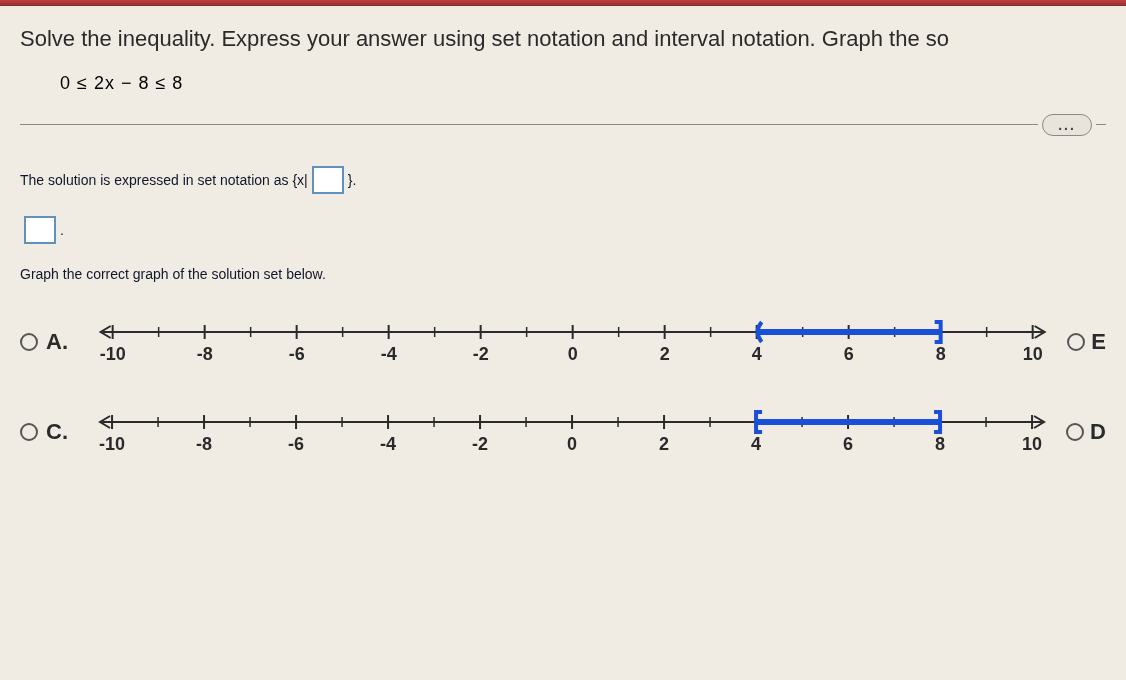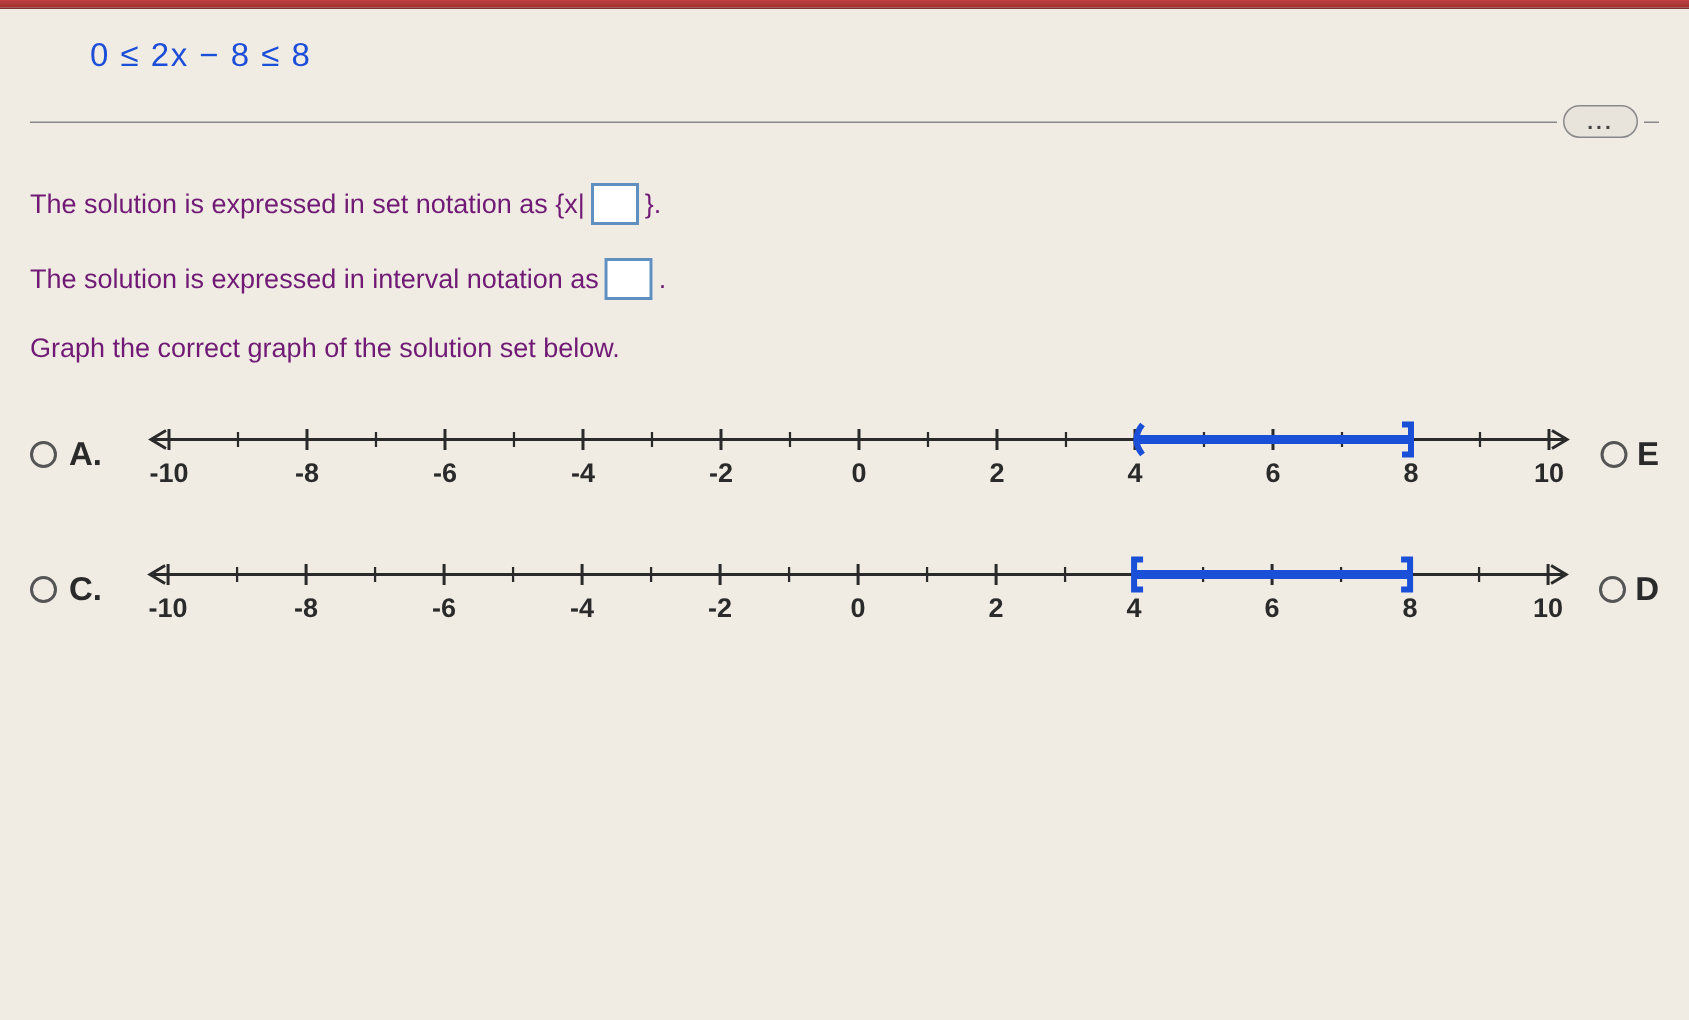--- a/index.html
+++ b/index.html
@@ -19,22 +19,22 @@
     .content {
       padding: 18px 20px 0 20px;
     }
     .question-text {
       font-size: 22px;
       color: #2a2a2a;
       margin-bottom: 18px;
       line-height: 1.4;
     }
     .inequality {
-      font-size: 22px;
-      color: #1d4ed8;
+      font-size: 18px;
+      color: #000000;
       margin-left: 40px;
       margin-bottom: 20px;
       letter-spacing: 1px;
     }
     .divider-row {
       display: flex;
       align-items: center;
       margin-bottom: 30px;
     }
     .divider-line {
@@ -51,22 +51,22 @@
       align-items: center;
       justify-content: center;
       font-size: 14px;
       font-weight: bold;
       color: #444;
       margin: 0 4px;
       background: #e8e4dc;
       letter-spacing: 2px;
     }
     .solution-line {
-      font-size: 18px;
-      color: #701a75;
+      font-size: 14px;
+      color: #0f172a;
       margin-bottom: 22px;
       display: flex;
       align-items: center;
       flex-wrap: wrap;
     }
     .input-box {
       display: inline-block;
       width: 32px;
       height: 28px;
       border: 2px solid #6090c0;
@@ -126,37 +126,37 @@
       text-anchor: middle;
     }
   </style>
 </head>
 <body>
 
 <div class="red-bar"></div>
 
 <div class="content">
 
+  <div class="question-text">Solve the inequality. Express your answer using set notation and interval notation. Graph the so</div>
 
   <div class="inequality">0 ≤ 2x − 8 ≤ 8</div>
 
   <div class="divider-row">
     <div class="divider-line"></div>
     <div class="ellipsis-btn">...</div>
     <div class="divider-line" style="flex:0 0 10px"></div>
   </div>
 
   <div class="solution-line">
     <span>The solution is expressed in set notation as {x|</span>
     <span class="input-box"></span>
     <span>}.</span>
   </div>
 
   <div class="solution-line">
-    <span>The solution is expressed in interval notation as </span>
     <span class="input-box"></span>
     <span>.</span>
   </div>
 
   <div class="solution-line">Graph the correct graph of the solution set below.</div>
 
   <div class="choice-row">
     <div class="radio"></div>
     <div class="choice-label">A.</div>
     <div class="numline-wrap">

